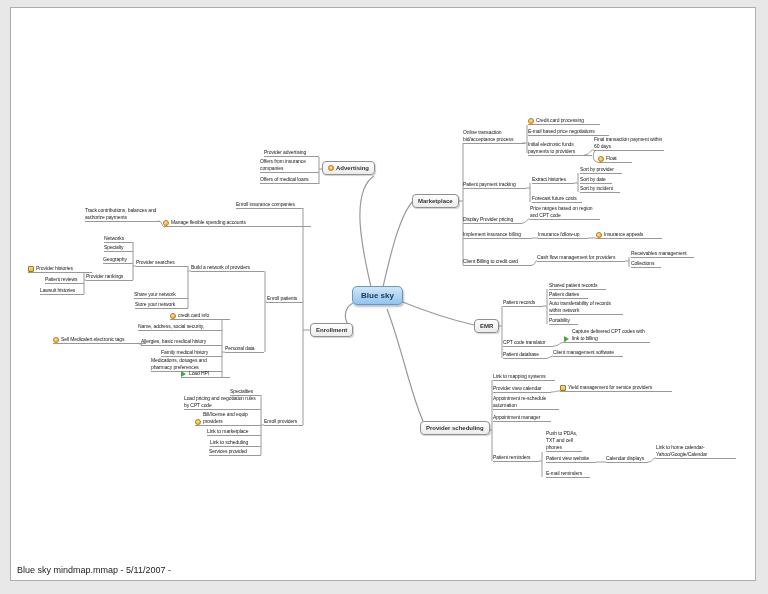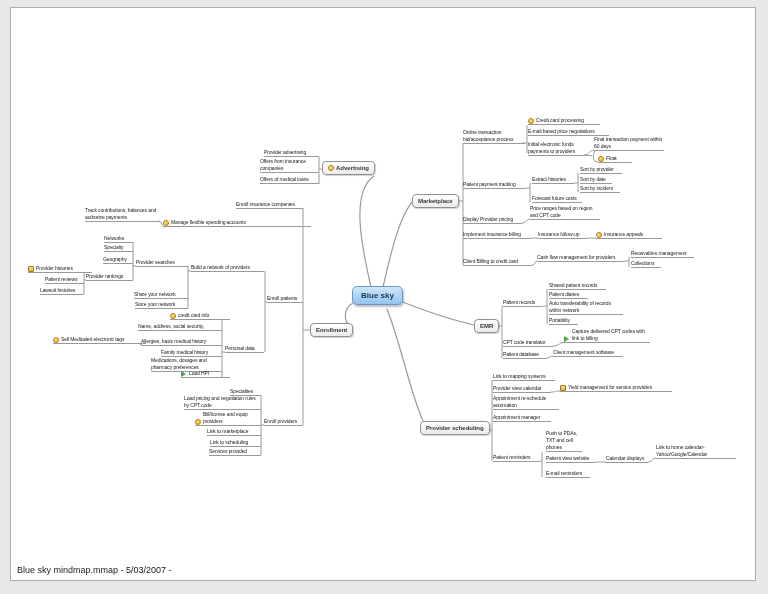--- a/index.html
+++ b/index.html
@@ -119,14 +119,14 @@
   <div class="lbl withicon" style="left:560px;top:384px;width:104px"><span class="ic note"></span><span>Yield management for service providers</span></div>
   <div class="lbl wrap" style="left:493px;top:395px;width:66px"><span>Appointment re-schedule automation</span></div>
   <div class="lbl" style="left:493px;top:414px;width:58px"><span>Appointment manager</span></div>
   <div class="lbl" style="left:493px;top:454px;width:46px"><span>Patient reminders</span></div>
   <div class="lbl wrap" style="left:546px;top:430px;width:36px"><span>Push to PDAs, TXT and cell phones</span></div>
   <div class="lbl" style="left:546px;top:455px;width:50px"><span>Patient view website</span></div>
   <div class="lbl" style="left:606px;top:455px;width:42px"><span>Calendar displays</span></div>
   <div class="lbl wrap" style="left:656px;top:444px;width:80px"><span>Link to home calendar-Yahoo/Google/Calendar</span></div>
   <div class="lbl" style="left:546px;top:470px;width:44px"><span>E-mail reminders</span></div>
 
-  <div class="footer">Blue sky mindmap.mmap - 5/03/2007 -</div>
+  <div class="footer">Blue sky mindmap.mmap - 5/11/2007 -</div>
 </div>
 
 </body></html>

